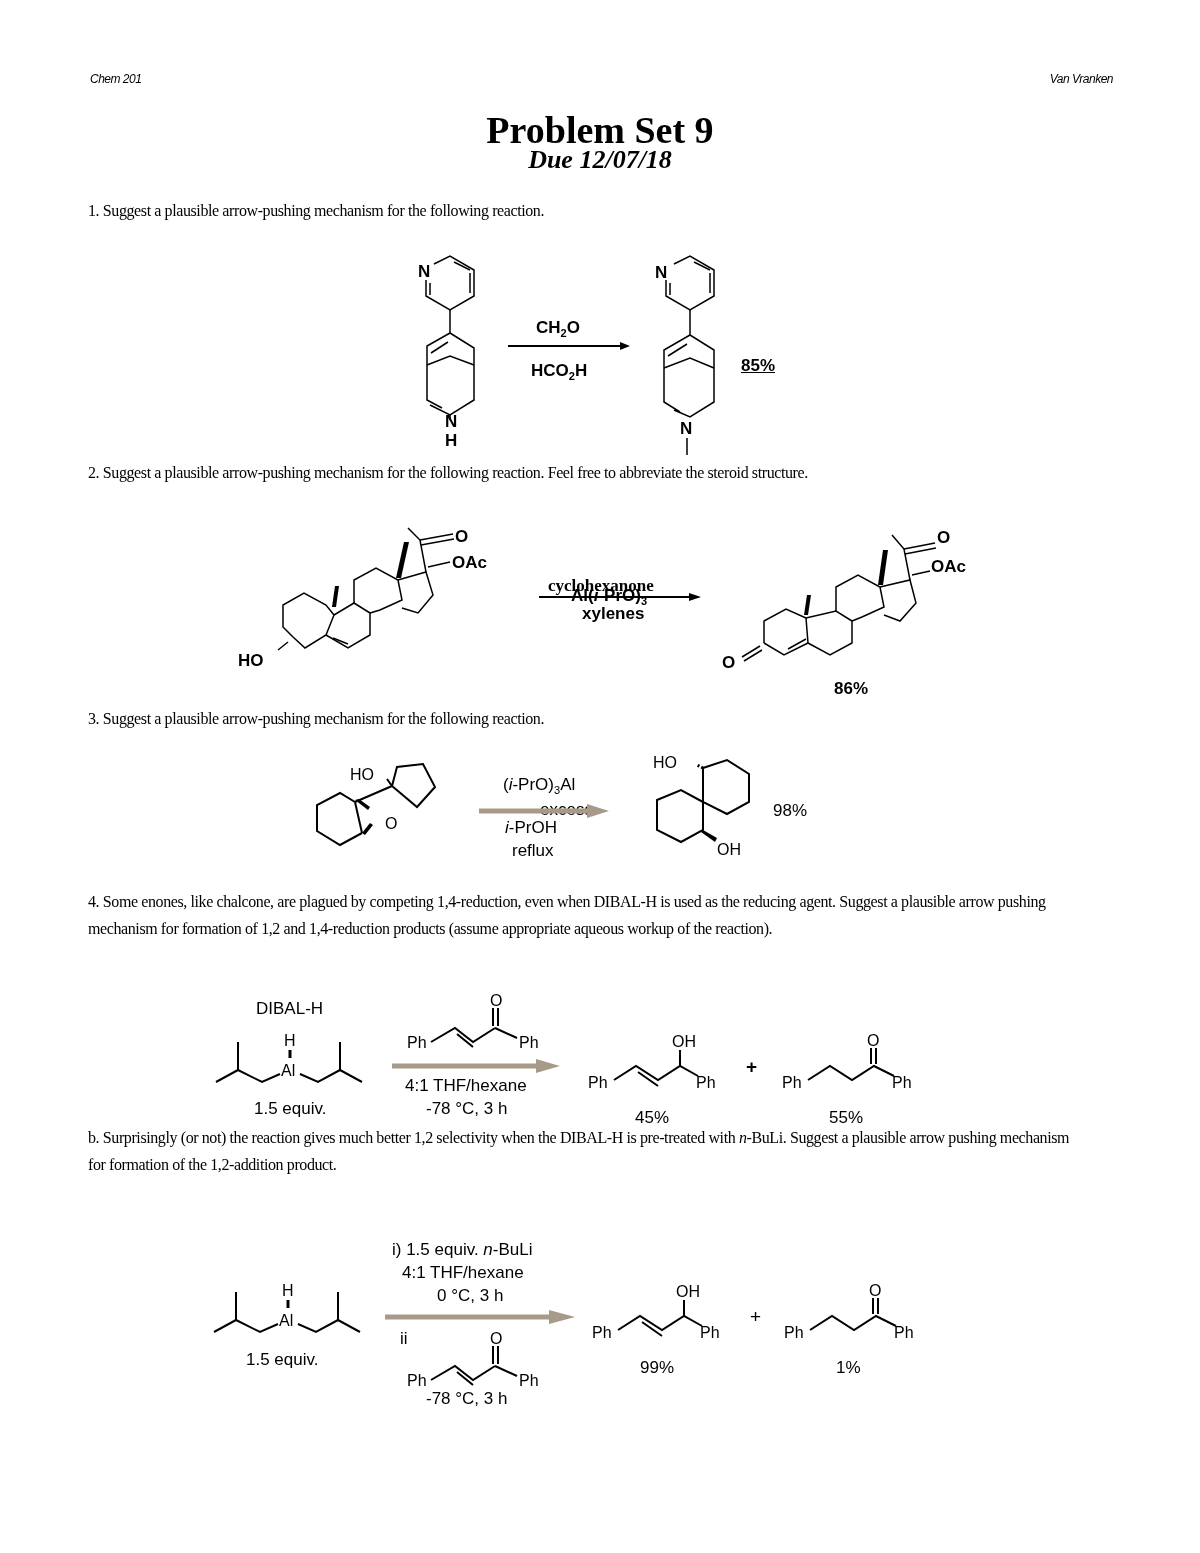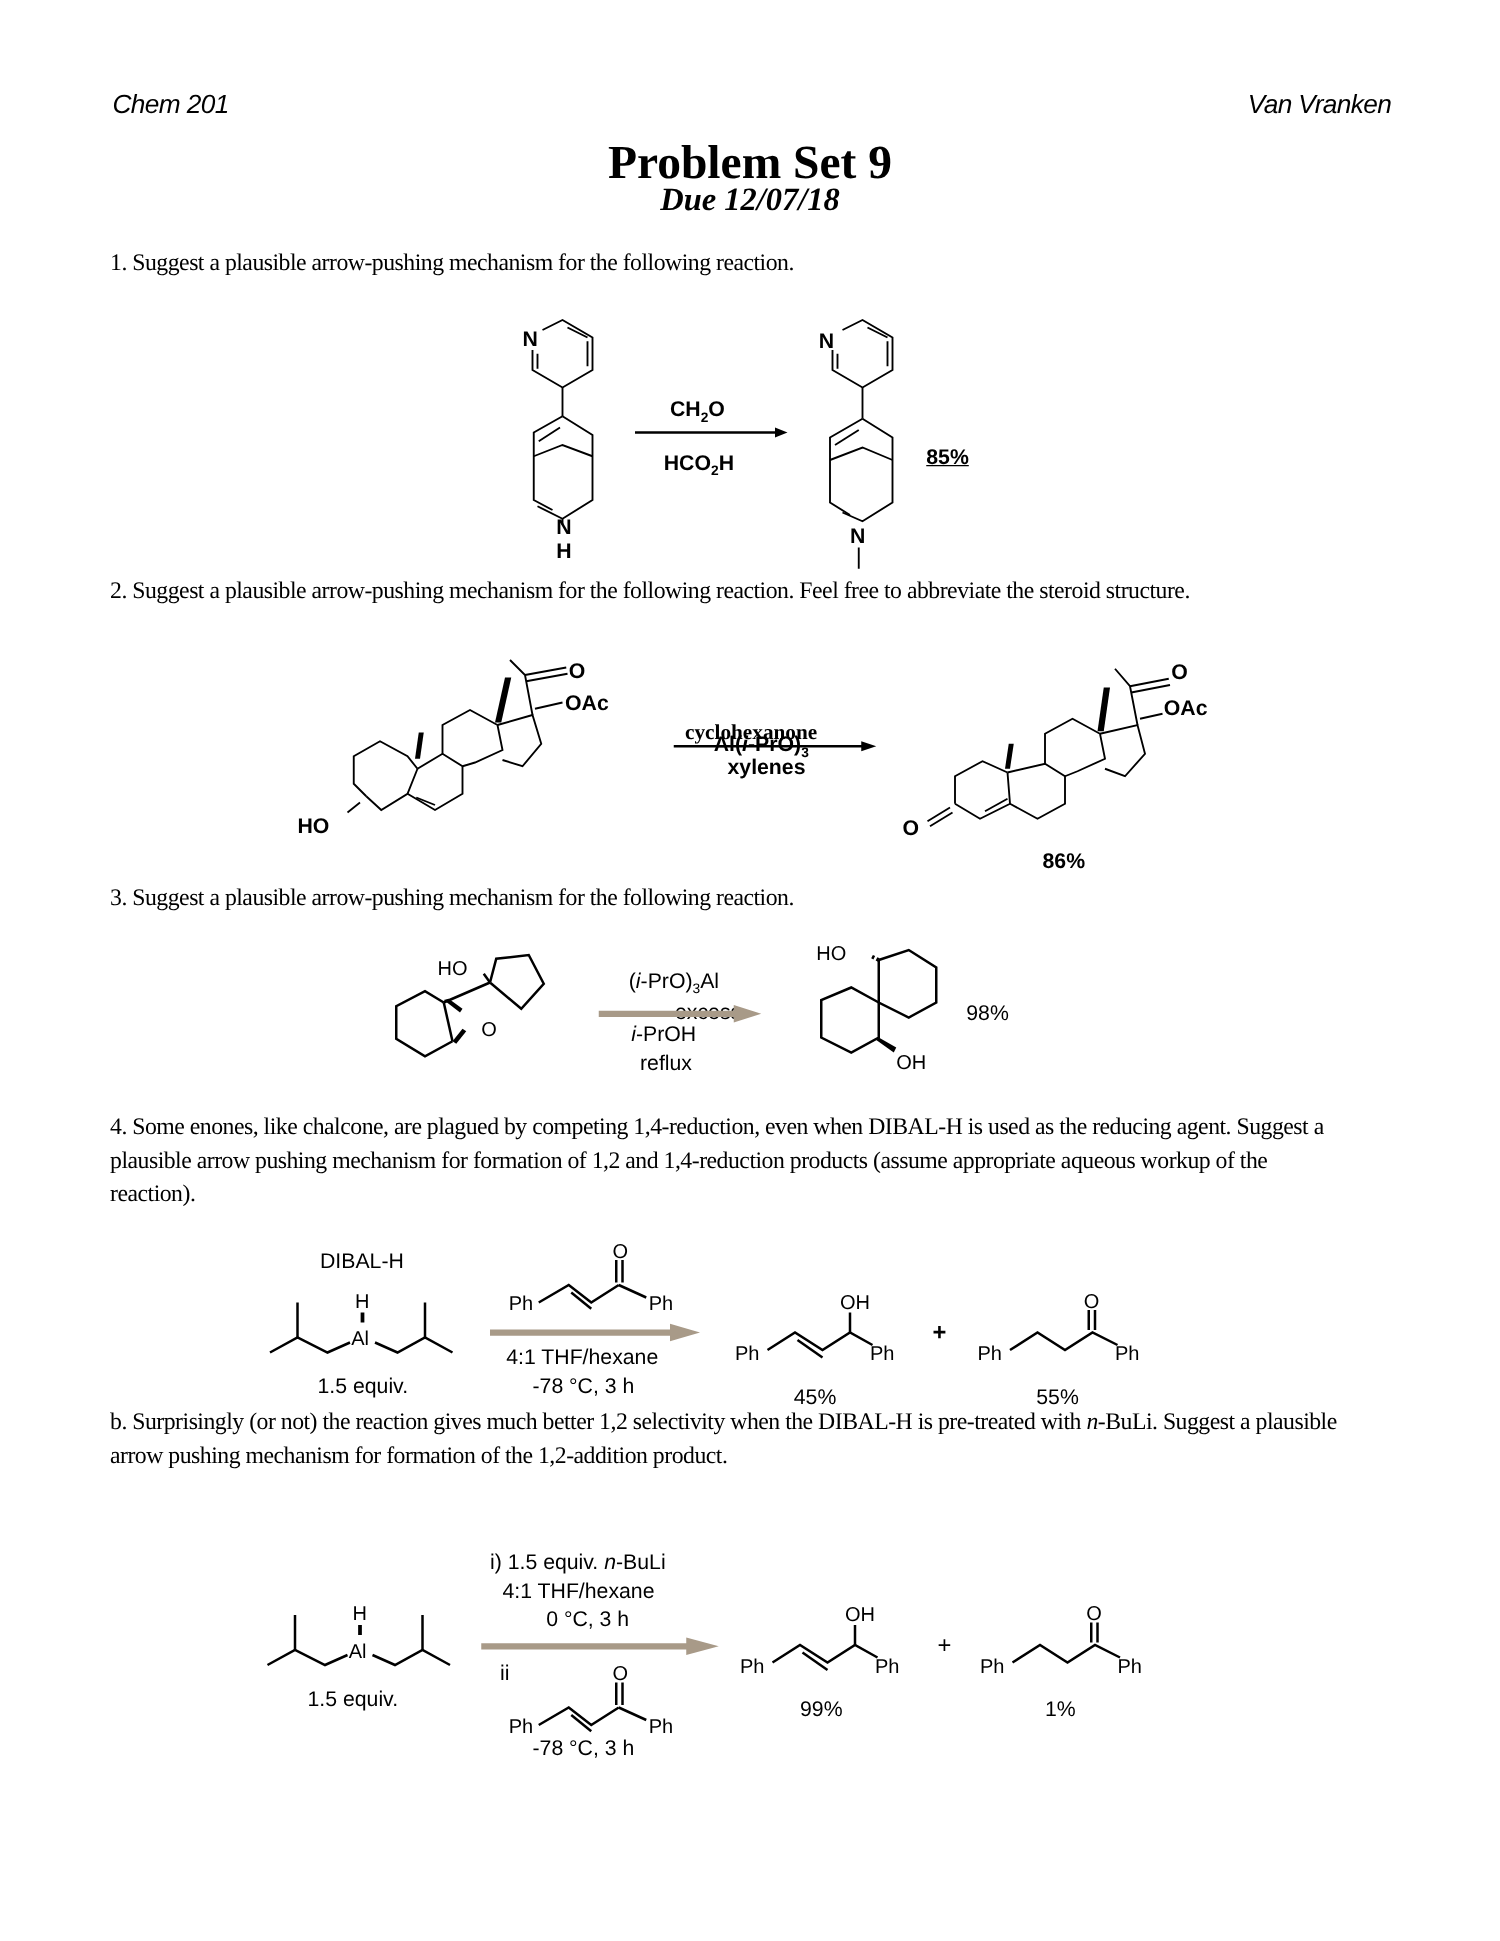--- a/index.html
+++ b/index.html
@@ -1,21 +1,21 @@
 <!DOCTYPE html>
 <html><head>
 <meta charset="utf-8">
 <style>
   html, body { margin: 0; padding: 0; background: #ffffff; }
   body { width: 1200px; height: 1553px; position: relative; overflow: hidden; color: #000; }
   .abs { position: absolute; }
-  .hdr { font-family: "Liberation Sans", sans-serif; font-style: italic; font-size: 21px; letter-spacing: -0.5px; }
+  .hdr { font-family: "Liberation Sans", sans-serif; font-style: italic; font-size: 12px; letter-spacing: -0.5px; }
   .title { font-family: "Liberation Serif", serif; font-weight: bold; font-size: 38px; width: 1200px; text-align: center; left: 0; }
   .due { font-family: "Liberation Serif", serif; font-weight: bold; font-style: italic; font-size: 26px; width: 1200px; text-align: center; left: 0; }
-  .q { font-family: "Liberation Serif", serif; font-size: 19px; line-height: 27px; left: 88px; width: 990px; letter-spacing: -0.4px; }
+  .q { font-family: "Liberation Serif", serif; font-size: 16px; line-height: 27px; left: 88px; width: 990px; letter-spacing: -0.4px; }
   .q i { font-style: italic; }
   .lab { font-family: "Liberation Sans", sans-serif; font-size: 17px; white-space: nowrap; }
   .lab.b { font-weight: bold; }
   .lab sub { font-size: 11px; }
   svg { position: absolute; overflow: visible; }
   svg text { font-family: "Liberation Sans", sans-serif; }
 </style>
 </head>
 <body>
 

